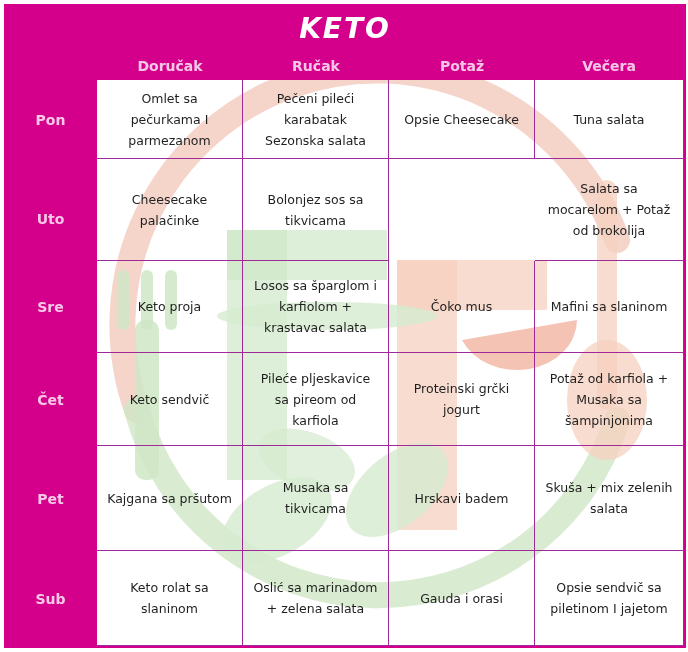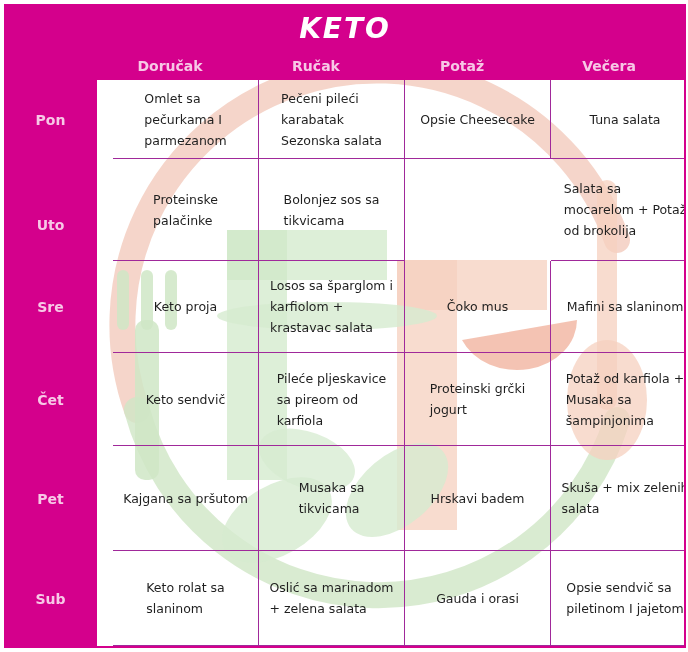--- a/index.html
+++ b/index.html
@@ -3,36 +3,36 @@
 <meta charset="utf-8">
 <style>
   html, body { margin: 0; padding: 0; background: #ffffff; }
   body { width: 688px; height: 652px; position: relative; overflow: hidden; font-family: "DejaVu Sans", sans-serif; }
   .frame { position: absolute; left: 4px; top: 4px; width: 682px; height: 644px; background: #d4008c; }
   .title { position: absolute; left: 4px; top: 4px; width: 682px; height: 48px; display: flex; align-items: center; justify-content: center; color: #ffffff; font-family: "DejaVu Sans", sans-serif; font-size: 28px; font-weight: bold; letter-spacing: 2px; font-style: italic; }
   .col-head { position: absolute; top: 52px; height: 28px; display: flex; align-items: center; justify-content: center; color: #f7c8e6; font-family: "DejaVu Sans", sans-serif; font-weight: bold; font-size: 14px; }
   .row-head { position: absolute; left: 4px; width: 93px; display: flex; align-items: center; justify-content: center; color: #f7c8e6; font-weight: bold; font-size: 14px; }
   .grid { position: absolute; left: 97px; top: 80px; width: 587px; height: 566px; background: #ffffff; overflow: hidden; }
   .watermark { position: absolute; left: 0; top: 0; width: 587px; height: 566px; pointer-events: none; }
-  .cell { position: absolute; display: flex; align-items: center; justify-content: center; text-align: left; color: #1f1f1f; font-family: "DejaVu Sans", sans-serif; font-size: 12.5px; line-height: 21px; box-sizing: border-box; padding: 0 6px; border-right: 1px solid #a0299a; border-bottom: 1px solid #a0299a; margin-left: 16px; }
+  .cell { position: absolute; display: flex; align-items: center; justify-content: center; text-align: center; color: #1f1f1f; font-family: "DejaVu Sans", sans-serif; font-size: 12.5px; line-height: 21px; box-sizing: border-box; padding: 0 6px; border-right: 1px solid #a0299a; border-bottom: 1px solid #a0299a; }
   .cell span { white-space: pre-line; }
 </style>
 </head>
 <body>
 
 <div class="frame"></div>
 <div class="title">KETO</div>
 
 <div class="col-head" style="left:97px;width:146px;">Doručak</div>
 <div class="col-head" style="left:243px;width:146px;">Ručak</div>
 <div class="col-head" style="left:389px;width:146px;">Potaž</div>
 <div class="col-head" style="left:535px;width:148px;">Večera</div>
 
 <div class="row-head" style="top:80px;height:79px;">Pon</div>
-<div class="row-head" style="top:174px;height:102px;">Uto</div>
+<div class="row-head" style="top:168px;height:102px;">Uto</div>
 <div class="row-head" style="top:261px;height:92px;">Sre</div>
 <div class="row-head" style="top:353px;height:93px;">Čet</div>
 <div class="row-head" style="top:446px;height:105px;">Pet</div>
 <div class="row-head" style="top:551px;height:95px;">Sub</div>
 
 <div class="grid">
   <svg class="watermark" viewBox="0 0 587 566" width="587" height="566">
 
     <path d="M40 330 A 250 250 0 0 1 520 160" fill="none" stroke="#f2c7b8" stroke-width="26" stroke-linecap="round" opacity="0.75"></path>
 
@@ -72,21 +72,21 @@
 Sezonska  salata</span>
     </div>
   <div class="cell" style="left:292px;top:0;width:146px;height:79px;">
       <span>Opsie Cheesecake</span>
     </div>
   <div class="cell" style="left:438px;top:0;width:149px;height:79px;">
       <span>Tuna salata</span>
     </div>
 
   <div class="cell" style="left:0;top:79px;width:146px;height:102px;">
-      <span>Proteinske
+      <span>Cheesecake
 palačinke</span>
     </div>
   <div class="cell" style="left:146px;top:79px;width:146px;height:102px;">
       <span>Bolonjez sos sa
 tikvicama</span>
     </div>
   <div class="cell" style="left:438px;top:79px;width:149px;height:102px;">
       <span>Salata sa
 mocarelom  + Potaž
 od brokolija</span>

